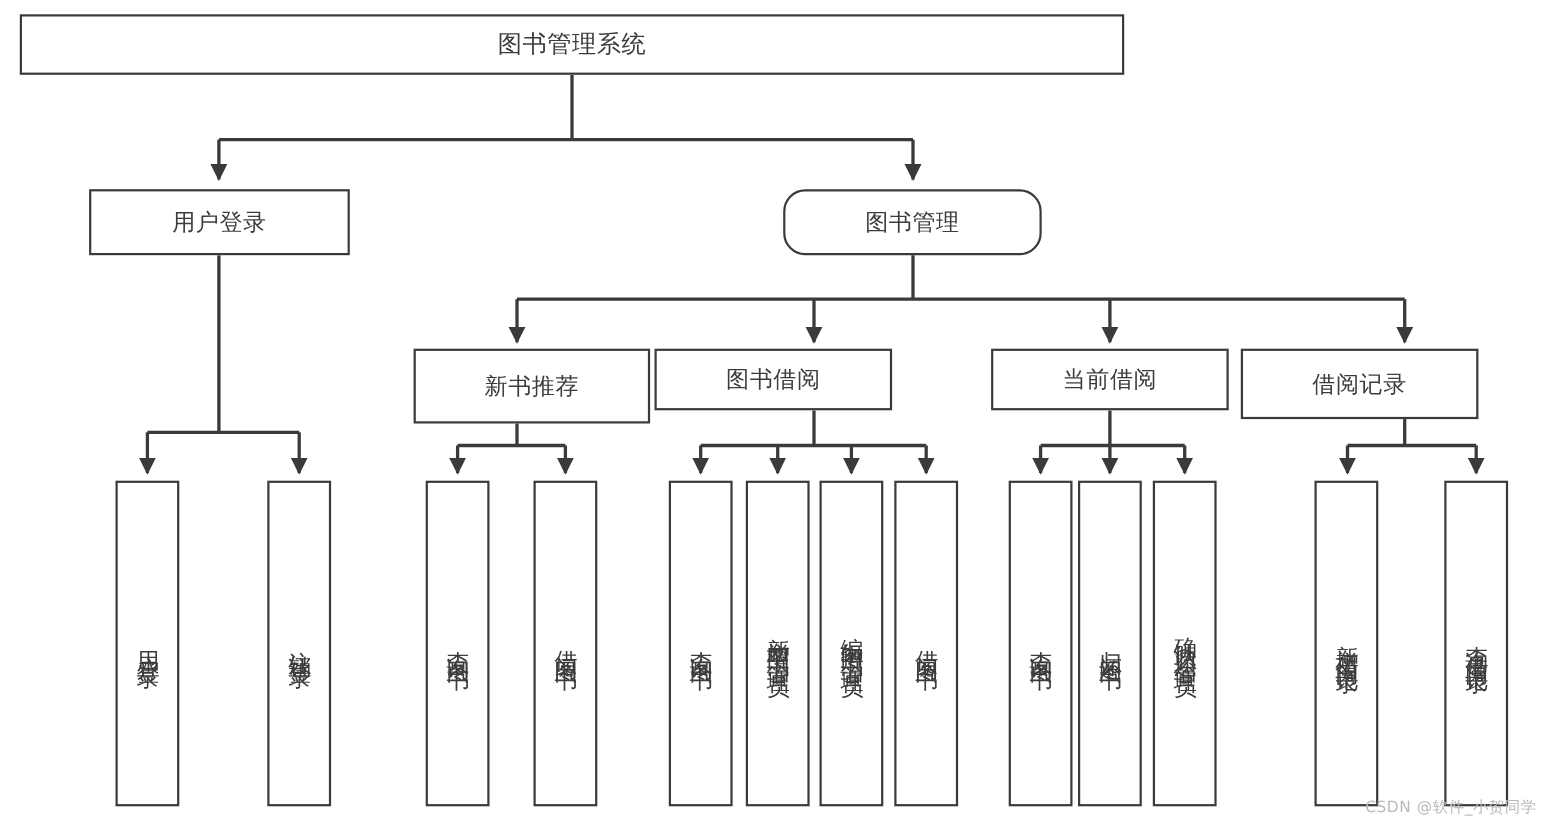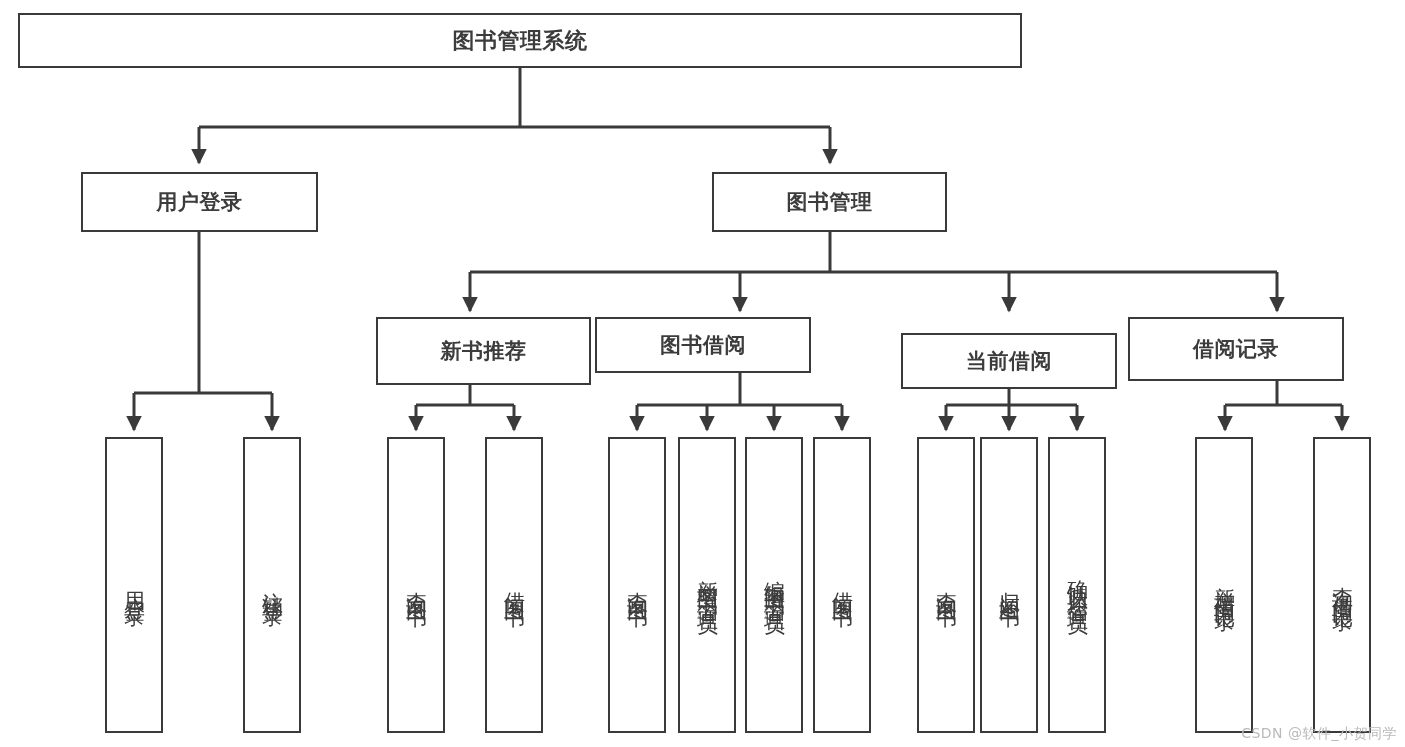--- a/index.html
+++ b/index.html
@@ -34,21 +34,20 @@
   }
   .node .label{
     display:block;
     text-align:center;
     line-height:1.15;
     letter-spacing:0.5px;
   }
   
   .node.horiz .label{
     font-size:21px;
-    font-weight:bold;
   }
   .node.root .label{ font-size:22px; }
   
   .node.vert{
     align-items:center;
     justify-content:center;
   }
   .node.vert .label{
     writing-mode:vertical-rl;
     text-orientation:upright;
@@ -122,31 +121,31 @@
     </g>
   </svg>
 
   <div class="node horiz root" style="left:18px; top:13px; width:1004px; height:55px;">
     <span class="label">图书管理系统</span>
   </div>
 
   <div class="node horiz" style="left:81px; top:172px; width:237px; height:60px;">
     <span class="label">用户登录</span>
   </div>
-  <div class="node horiz" style="left:712px; top:172px; width:235px; height:60px;">
+  <div class="node horiz" style="left:712px; top:172px; width:235px; height:60px;border-radius:20px;">
     <span class="label">图书管理</span>
   </div>
 
   <div class="node horiz" style="left:376px; top:317px; width:215px; height:68px;">
     <span class="label">新书推荐</span>
   </div>
   <div class="node horiz" style="left:595px; top:317px; width:216px; height:56px;">
     <span class="label">图书借阅</span>
   </div>
-  <div class="node horiz" style="left:901px; top:317px; width:216px; height:56px;margin-top:16px;">
+  <div class="node horiz" style="left:901px; top:317px; width:216px; height:56px;">
     <span class="label">当前借阅</span>
   </div>
   <div class="node horiz" style="left:1128px; top:317px; width:216px; height:64px;">
     <span class="label">借阅记录</span>
   </div>
 
   <div class="node vert" style="left:105px; top:437px; width:58px; height:296px;">
     <span class="label">用户登录</span>
   </div>
   <div class="node vert" style="left:243px; top:437px; width:58px; height:296px;">

